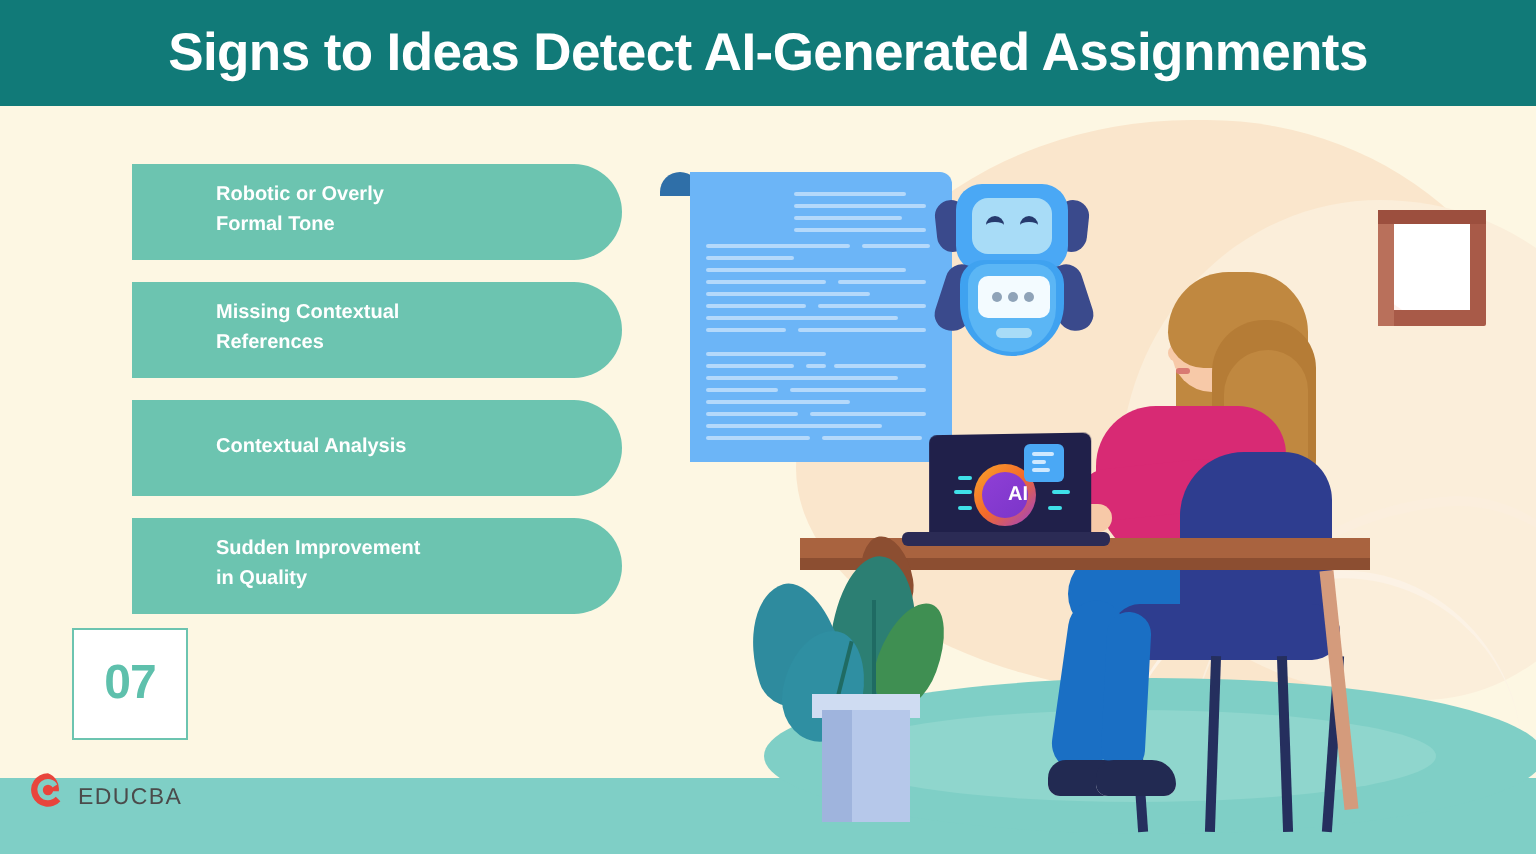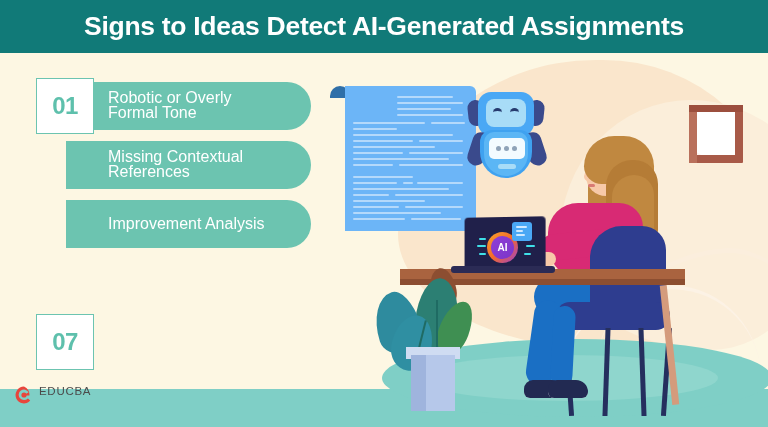--- a/index.html
+++ b/index.html
@@ -145,22 +145,22 @@
     position: absolute;
     left: 30px; top: 0;
     width: 245px; height: 48px;
     background: #6cc4b0;
     border-radius: 0 24px 24px 0;
     display: flex;
     align-items: center;
   }
   .item-label {
     color: #ffffff;
-    font-size: 16px;
-    font-weight: normal;
+    font-size: 10px;
+    font-weight: bold;
     line-height: 14.6px;
     padding-left: 42px;
     padding-right: 12px;
     white-space: pre-line;
     font-family: "Liberation Sans", sans-serif;
   }
   .item-num-box {
     position: absolute;
     left: 0; top: -4px;
     width: 58px; height: 56px;
@@ -178,21 +178,21 @@
     font-weight: bold;
     letter-spacing: -0.5px;
     font-family: "Liberation Sans", sans-serif;
   }
 
   
   .logo {
     position: absolute;
     left: 14px; bottom: 22px;
     display: flex;
-    align-items: flex-start;
+    align-items: flex-end;
     gap: 5px;
   }
   .logo-mark {
     position: relative;
     width: 20px; height: 20px;
   }
   .logo-text {
     color: #4b4b4b;
     font-size: 11.5px;
     letter-spacing: 0.7px;
@@ -334,21 +334,21 @@
     position: absolute; left: 487px; top: 232px;
     width: 31px; height: 31px;
     border-radius: 50%;
     background: linear-gradient(135deg, #f9a52b 0%, #f46a2a 50%, #9b3fd1 100%);
   }
   .ai-badge-core {
     position: absolute; left: 491px; top: 236px;
     width: 23px; height: 23px;
     border-radius: 50%;
     background: linear-gradient(140deg, #8f3fd6 0%, #7b35c9 100%);
-    display: flex; align-items: center; justify-content: center;
+    display: flex; align-items: center; justify-content: flex-end;
   }
   .ai-badge-text {
     color: #ffffff; font-size: 10px; font-weight: bold;
     font-family: "Liberation Sans", sans-serif;
   }
   .ai-ray {
     position: absolute; height: 2px; background: #3fe0e8; border-radius: 1px;
   }
   .doc-chip {
     position: absolute; left: 512px; top: 222px;
@@ -667,36 +667,37 @@
   <div class="header-bar">
     <h1 class="header-title">Signs to Ideas Detect AI-Generated Assignments</h1>
   </div>
 
   <div class="list" id="signs-list">
       <div class="list-item">
         <div class="item-pill">
           <div class="item-label">Robotic or Overly
 Formal Tone</div>
         </div>
-        <div class="item-num-box">
-          <span class="item-num">01</span>
-        </div>
       </div>
       <div class="list-item">
         <div class="item-pill">
           <div class="item-label">Missing Contextual
 References</div>
         </div>
       </div>
       <div class="list-item">
         <div class="item-pill">
-          <div class="item-label">Improvement Analysis</div>
+          <div class="item-label">Contextual Analysis</div>
         </div>
       </div>
       <div class="list-item">
+        <div class="item-pill">
+          <div class="item-label">Sudden Improvement
+in Quality</div>
+        </div>
       </div>
       <div class="list-item">
         <div class="item-num-box">
           <span class="item-num">07</span>
         </div>
       </div>
     </div>
 
   <div class="logo">
     <span class="logo-mark">

